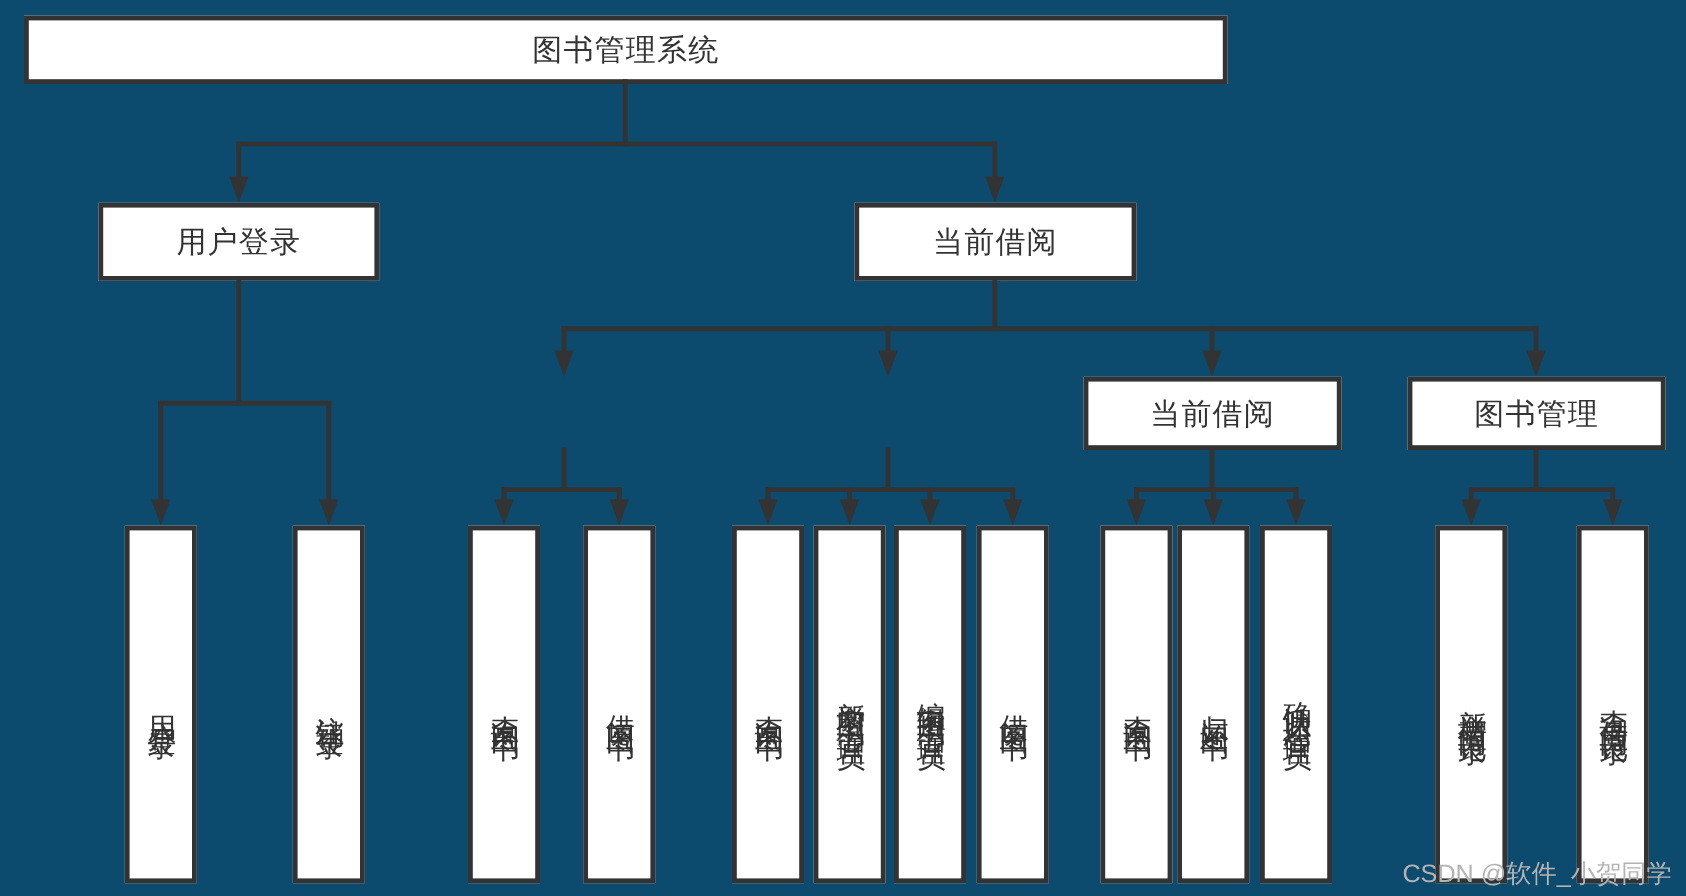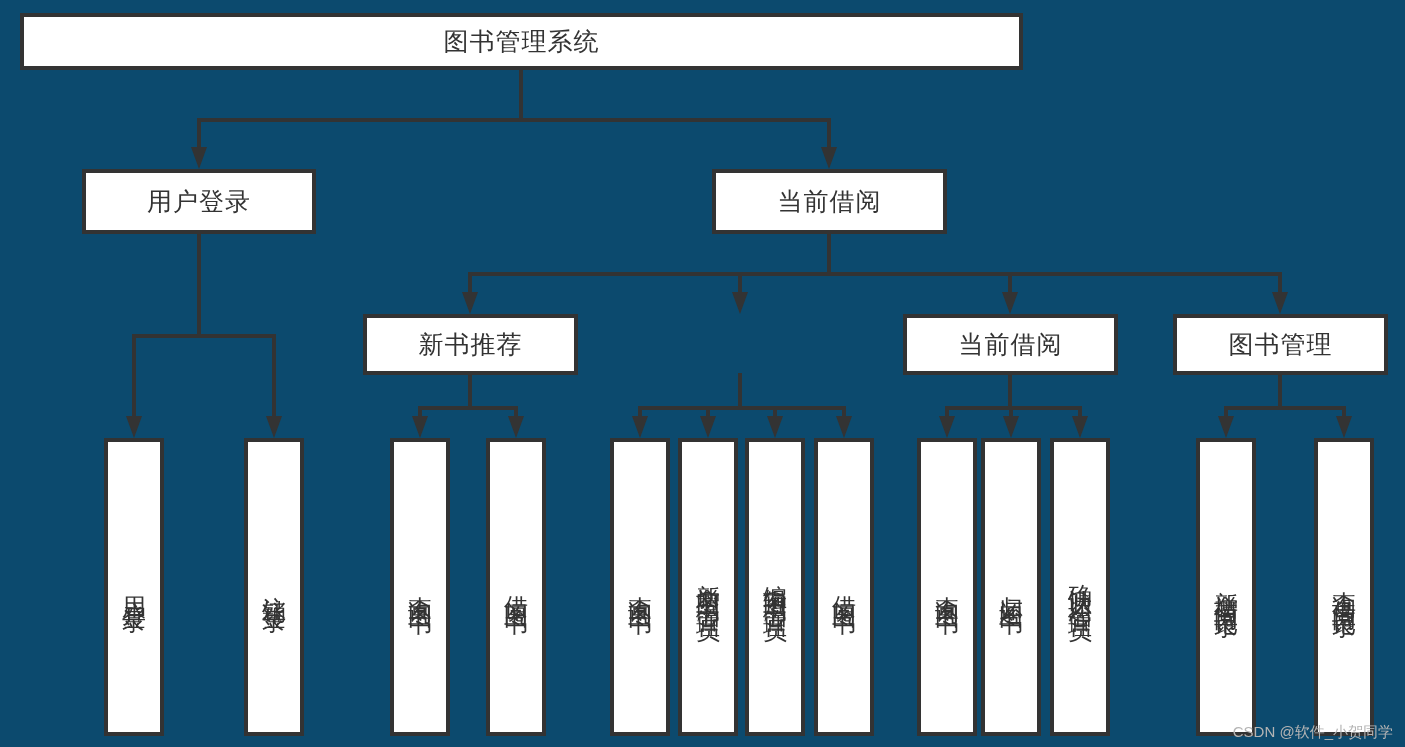--- a/index.html
+++ b/index.html
@@ -41,21 +41,21 @@
     position: absolute;
     width: 0; height: 0;
     border-left: 8px solid transparent;
     border-right: 8px solid transparent;
     border-top: 22px solid #333333;
   }
   .watermark {
     position: absolute;
     right: 12px;
     bottom: 5px;
-    font-size: 15px;
+    font-size: 21px;
     color: #b4b4b4;
     white-space: nowrap;
   }
 </style>
 </head>
 <body>
 
 <div class="canvas">
 
   <div class="box" style="left:20px; top:13px; width:1003px; height:57px;">
@@ -87,23 +87,20 @@
   <div class="hline" style="left:468px; top:272px; width:814px;"></div>
   <div class="vline" style="left:468px; top:272px; height:22px;"></div>
   <div class="arrow" style="left:462px; top:292px;"></div>
   <div class="vline" style="left:738px; top:272px; height:22px;"></div>
   <div class="arrow" style="left:732px; top:292px;"></div>
   <div class="vline" style="left:1008px; top:272px; height:22px;"></div>
   <div class="arrow" style="left:1002px; top:292px;"></div>
   <div class="vline" style="left:1278px; top:272px; height:22px;"></div>
   <div class="arrow" style="left:1272px; top:292px;"></div>
 
-  <div class="box" style="left:363px; top:314px; width:215px; height:61px;">
-    <span class="hlabel">新书推荐</span>
-  </div>
   <div class="box" style="left:903px; top:314px; width:215px; height:61px;">
     <span class="hlabel">当前借阅</span>
   </div>
   <div class="box" style="left:1173px; top:314px; width:215px; height:61px;">
     <span class="hlabel">图书管理</span>
   </div>
 
   <div class="vline" style="left:468px; top:373px; height:37px;"></div>
   <div class="hline" style="left:418px; top:406px; width:100px;"></div>
   <div class="vline" style="left:418px; top:406px; height:12px;"></div>

